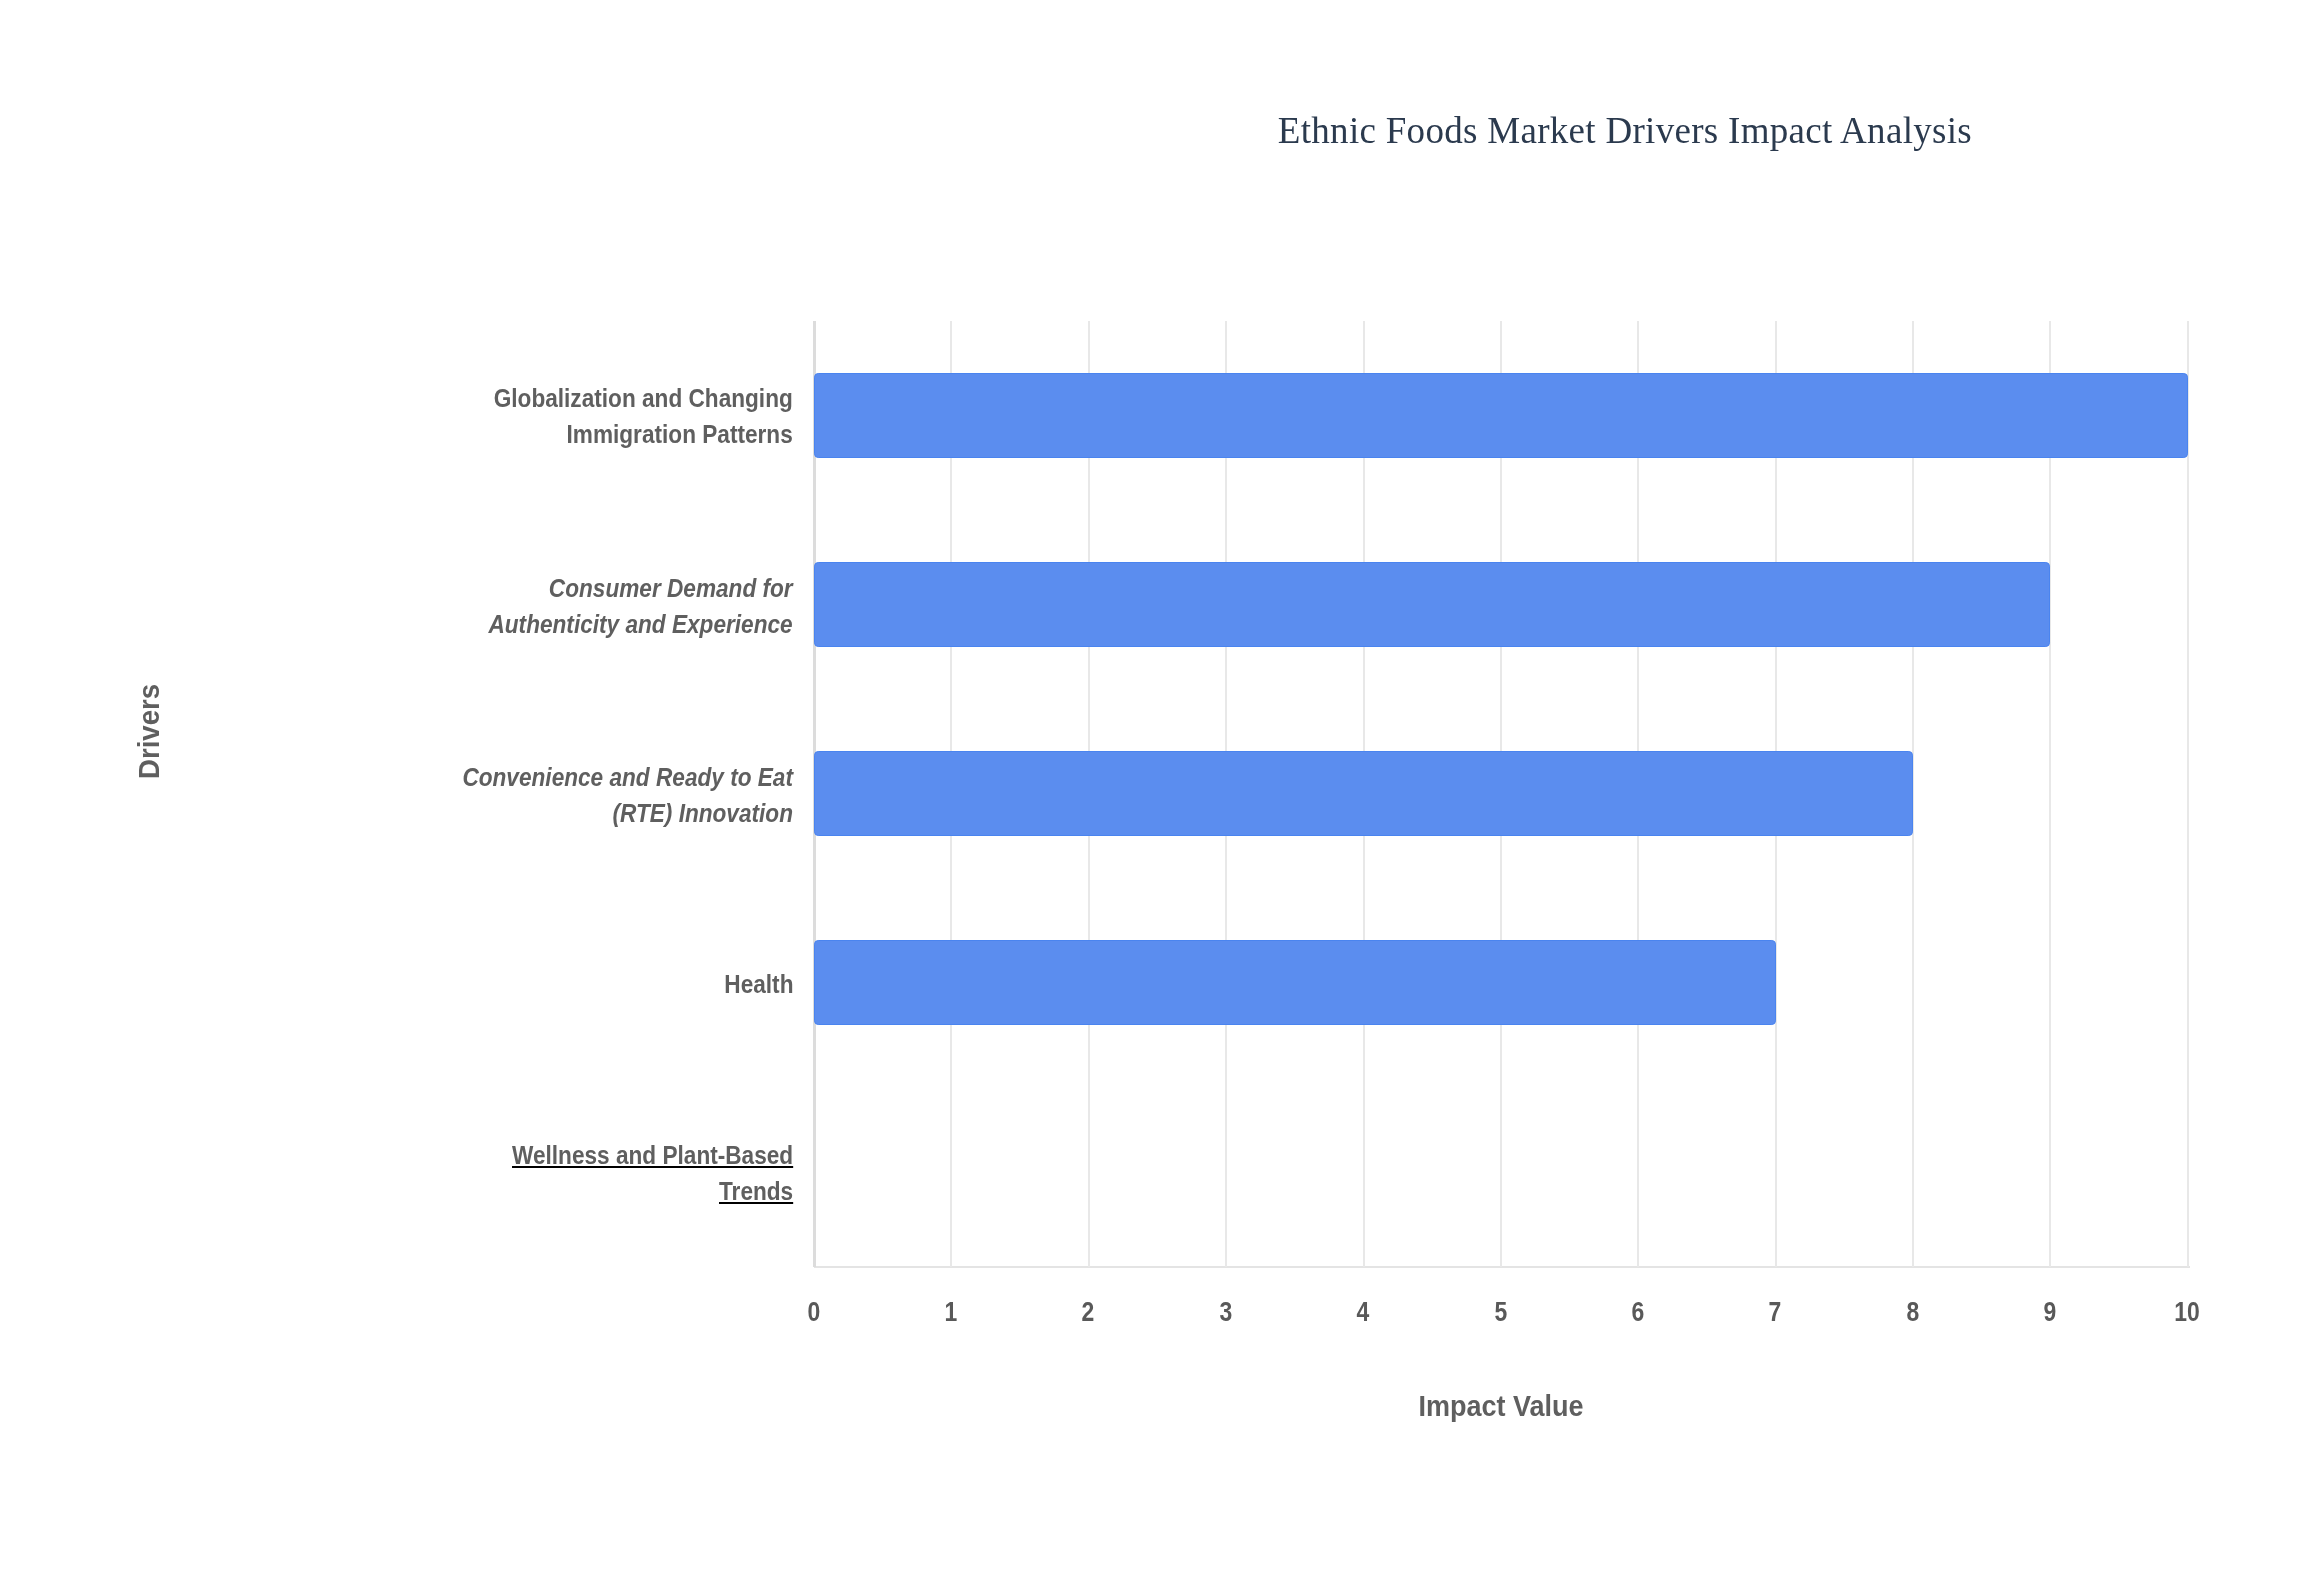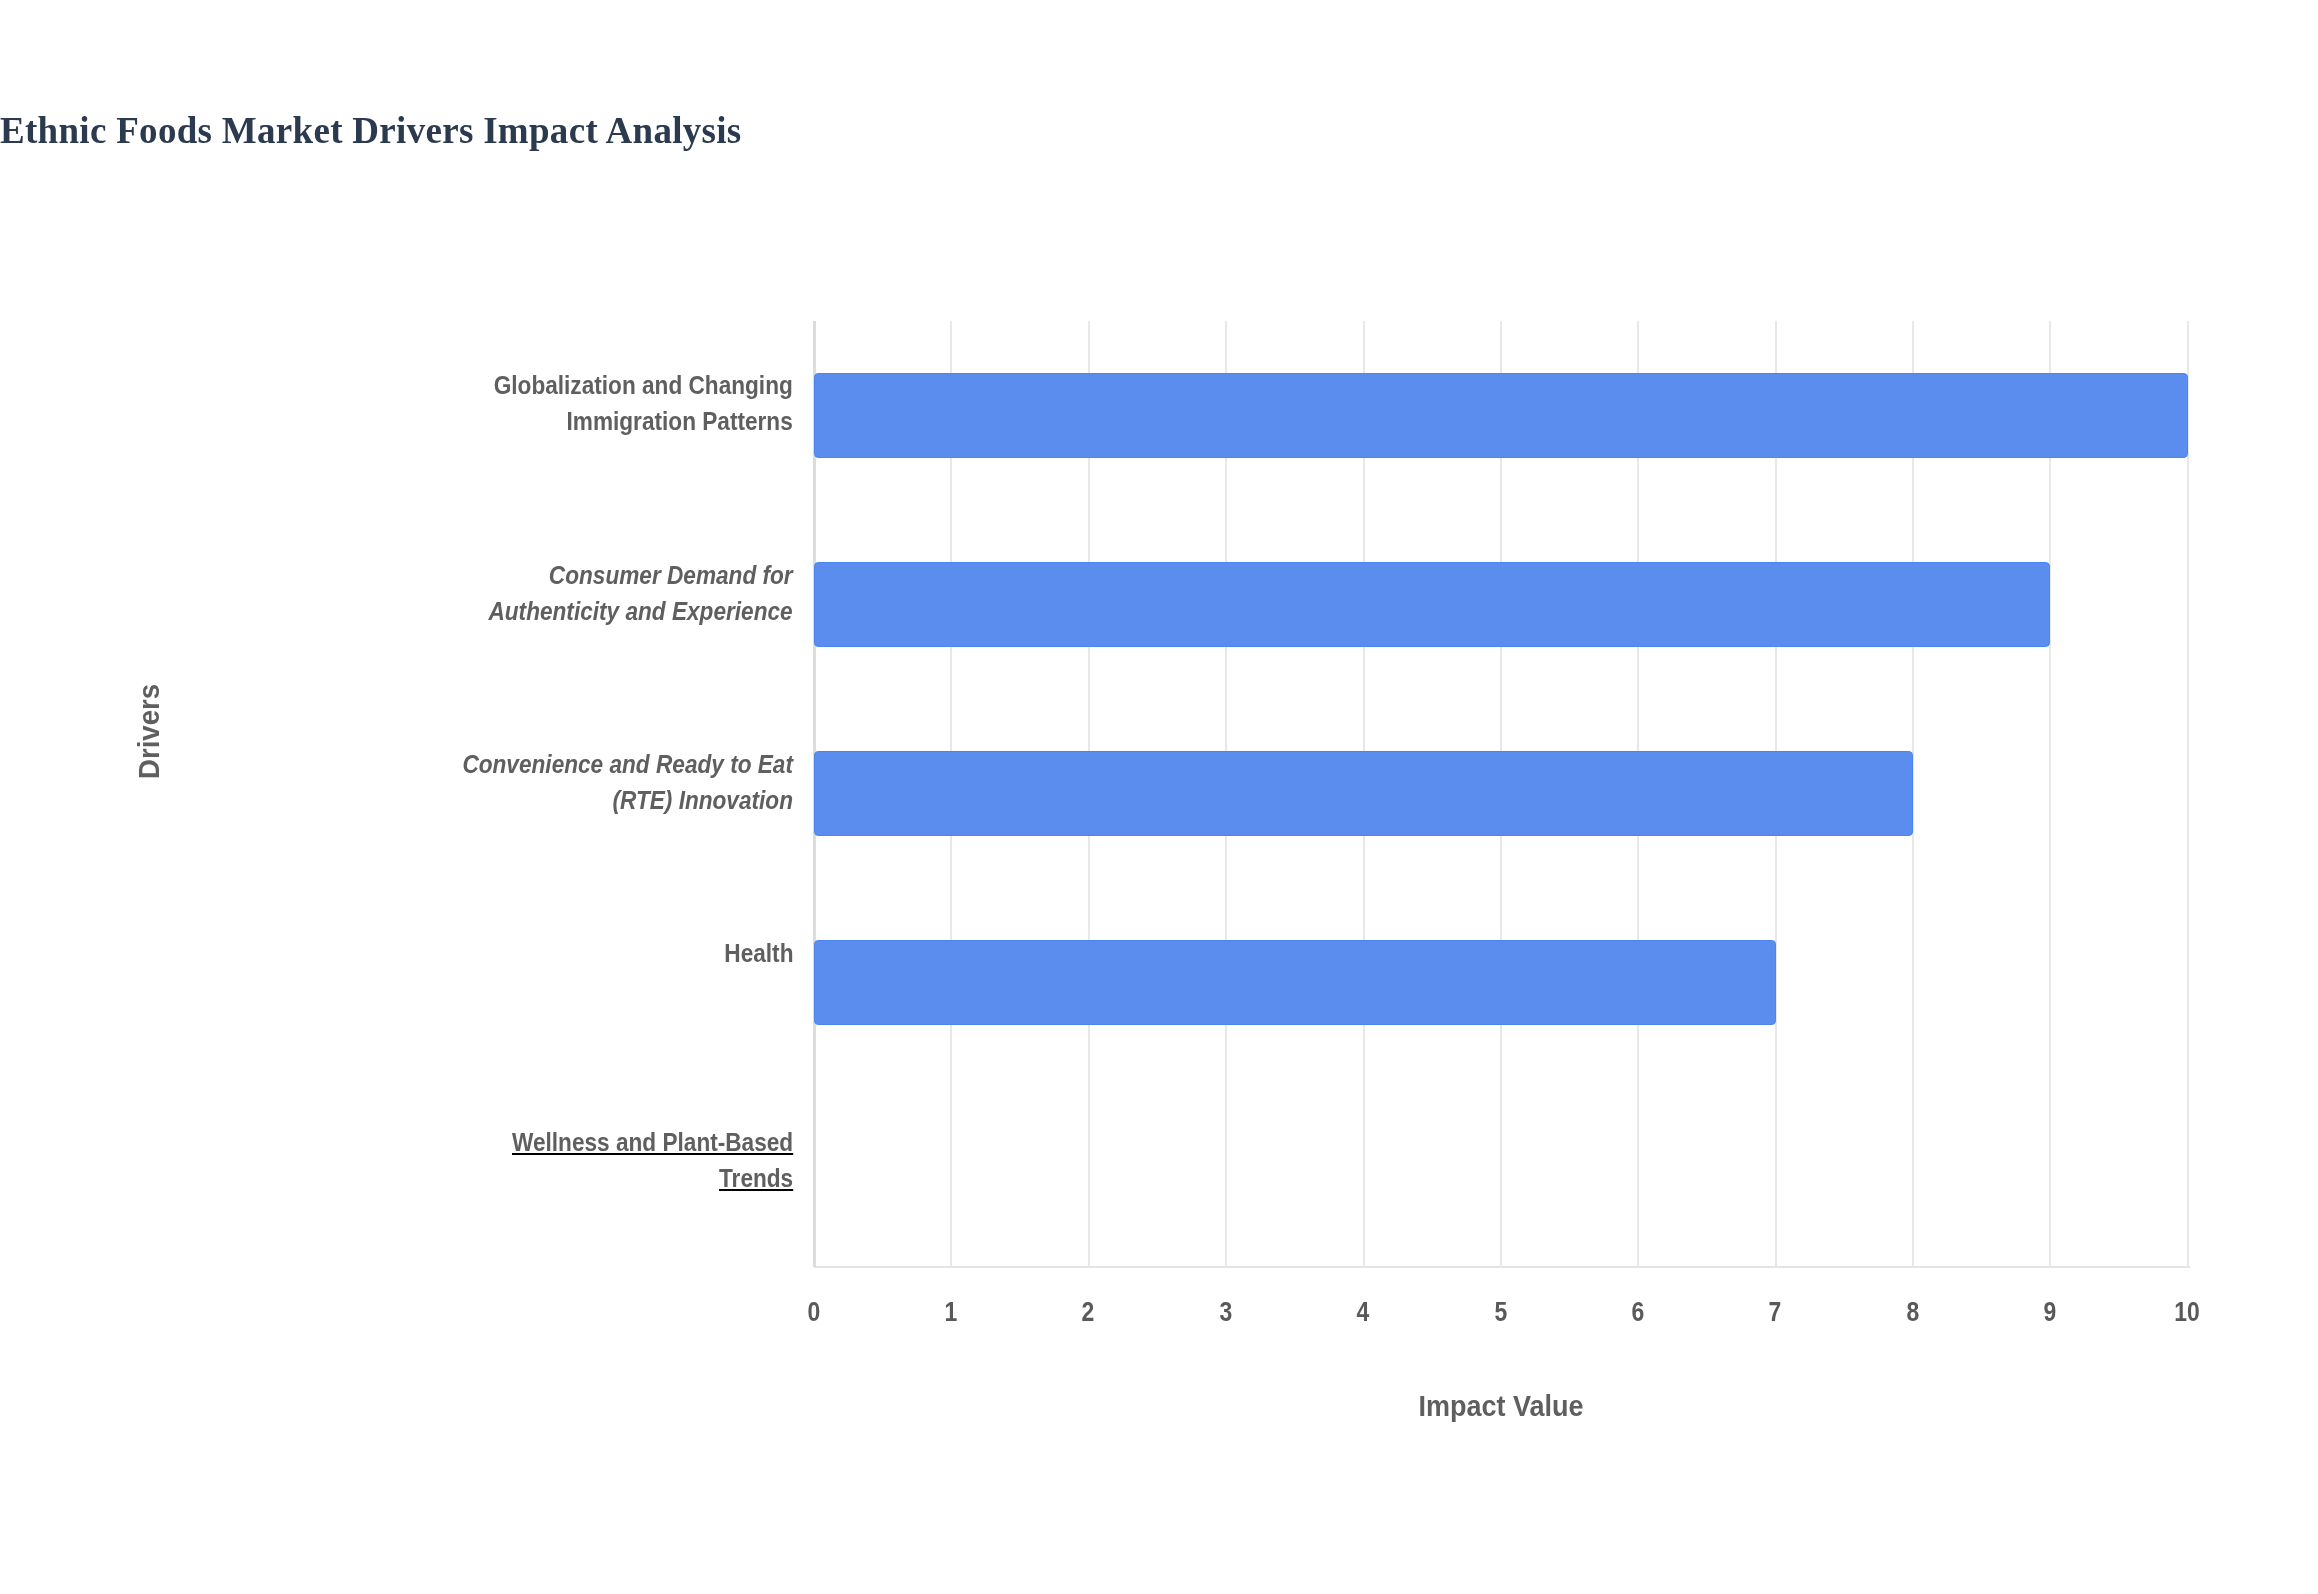--- a/index.html
+++ b/index.html
@@ -23,23 +23,23 @@
     height: 1594px;
     background: #ffffff;
   }
 
   
   #chart-title {
     position: absolute;
     left: 0;
     top: 109px;
     width: 1972px;
-    text-align: left;
+    text-align: right;
     font-family: "Liberation Serif", "DejaVu Serif", serif;
-    font-weight: bold;
+    font-weight: normal;
     font-size: 37px;
     color: #2b3a4e;
     letter-spacing: 0.3px;
     white-space: nowrap;
   }
 
   
   #plot-area {
     position: absolute;
     left: 814px;
@@ -86,20 +86,21 @@
     border: 1.8px solid #4a84ef;
     border-radius: 4.2px;
     box-sizing: border-box;
   }
   .y-tick-label-wrap {
     position: absolute;
     left: 266px;
     width: 527px;
     text-align: right;
     display: flex;
+    align-items: center;
     justify-content: flex-end;
   }
   .y-tick-text {
     font-family: "Liberation Sans", "DejaVu Sans", sans-serif;
     font-weight: bold;
     font-size: 26px;
     line-height: 36px;
     color: #5f5f5f;
     text-align: right;
     transform: scaleX(0.87);

